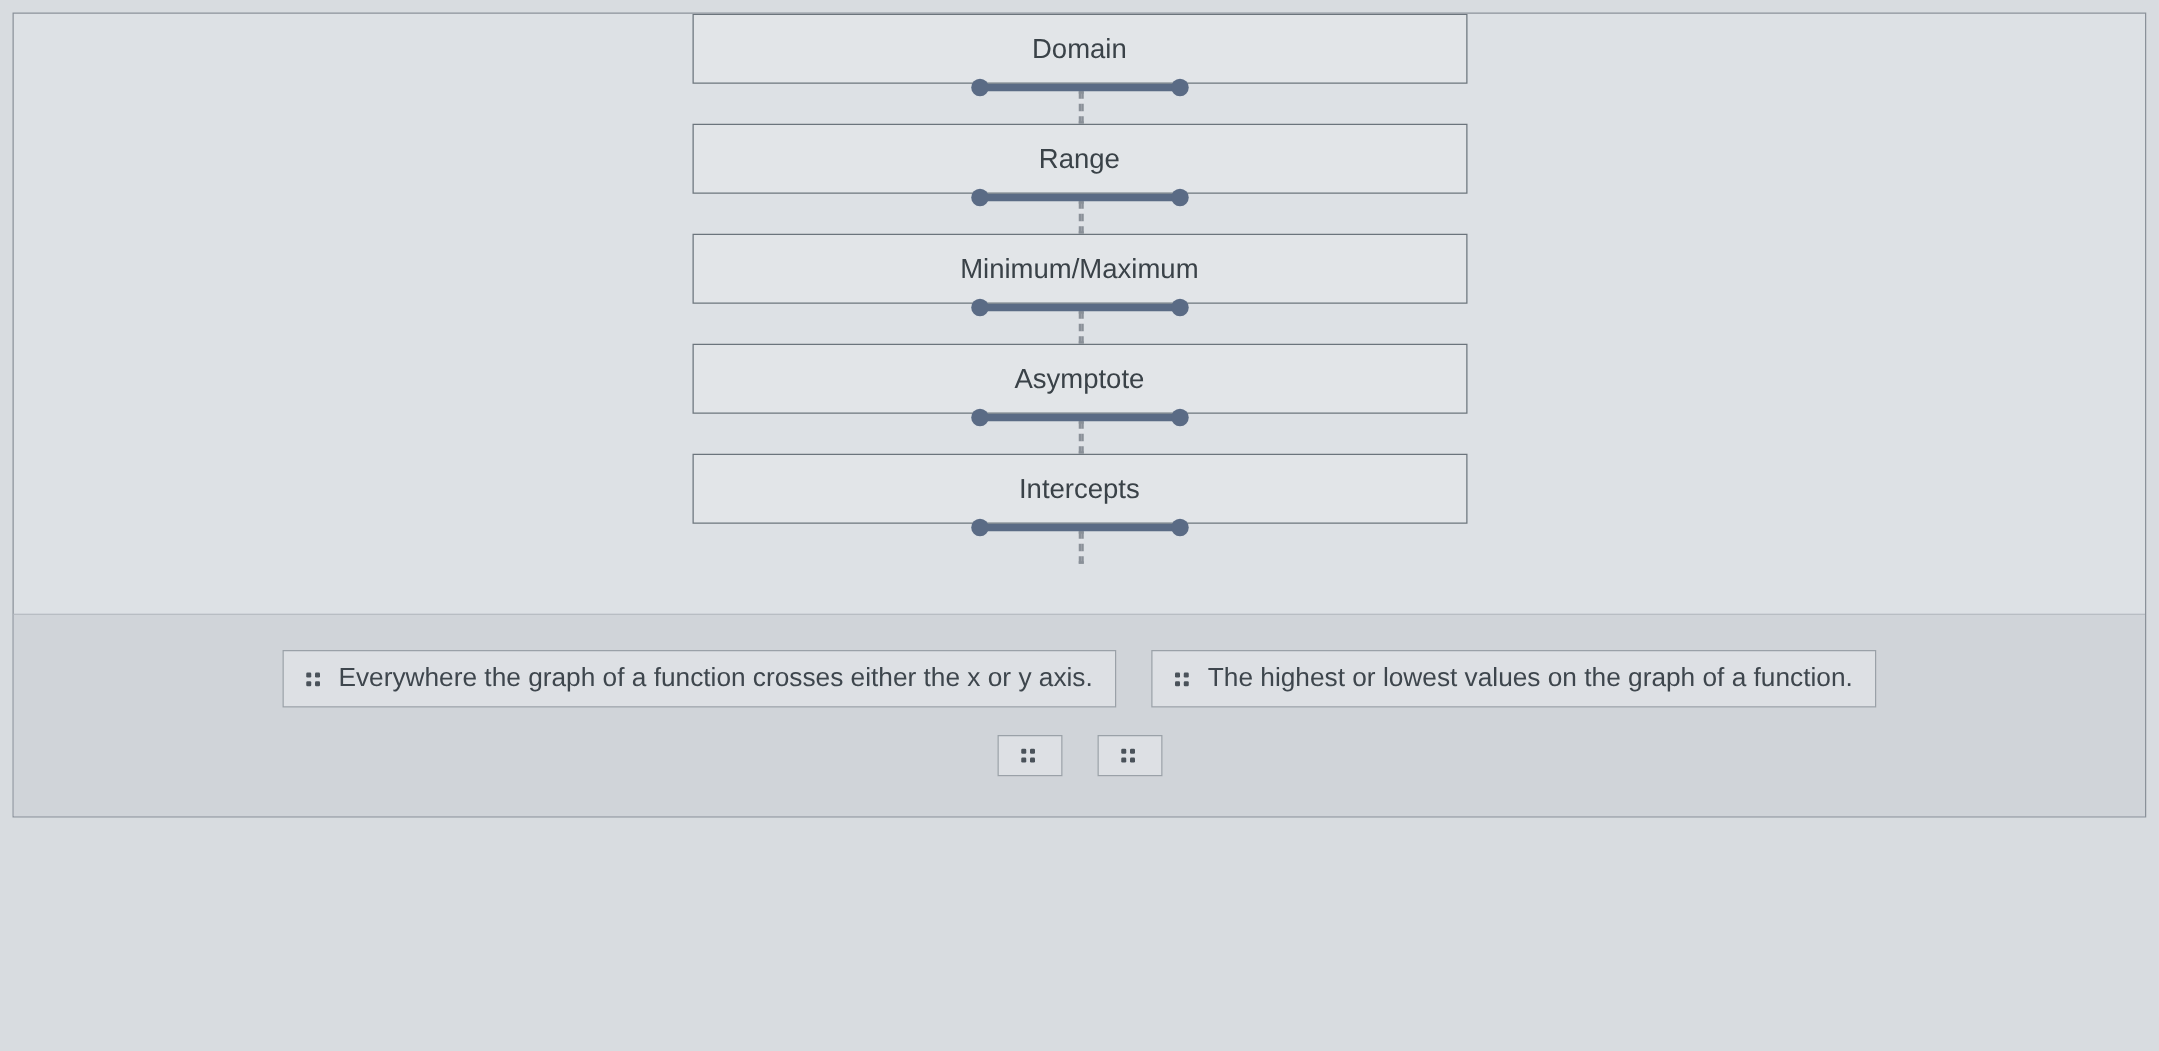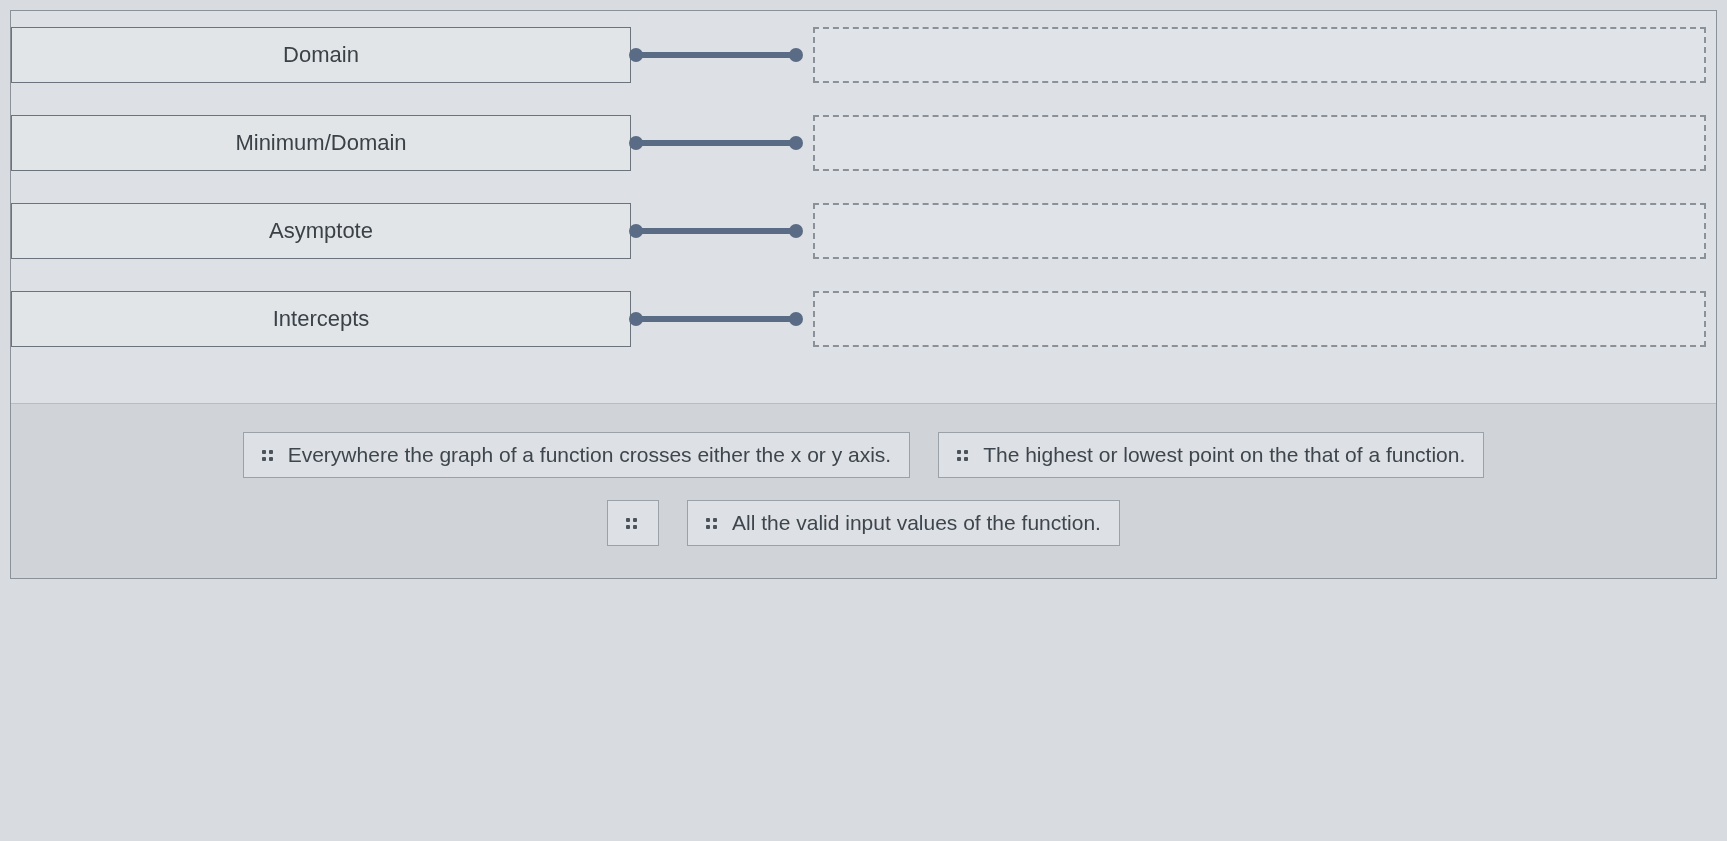--- a/index.html
+++ b/index.html
@@ -18,20 +18,21 @@
       background: #dde1e5;
     }
     .matching-area {
       padding: 0 0 40px 0;
     }
     .match-row {
       display: flex;
       align-items: center;
       height: 88px;
       position: relative;
+      flex-direction: column;
     }
     .term-box {
       width: 620px;
       height: 56px;
       border: 1px solid #6b747c;
       background: #e2e5e8;
       display: flex;
       align-items: center;
       justify-content: center;
       font-size: 22px;
@@ -113,24 +114,31 @@
   <div class="matching-area">
 
     <div class="match-row">
       <div class="term-box">
         <span>Domain</span>
       </div>
       <div class="connector"></div>
       <div class="drop-zone"></div>
     </div>
 
-
-    <div class="match-row">
-      <div class="term-box">
-        <span>Minimum/Domain</span>
+    <div class="match-row">
+      <div class="term-box">
+        <span>Range</span>
+      </div>
+      <div class="connector"></div>
+      <div class="drop-zone"></div>
+    </div>
+
+    <div class="match-row">
+      <div class="term-box">
+        <span>Minimum/Maximum</span>
       </div>
       <div class="connector"></div>
       <div class="drop-zone"></div>
     </div>
 
     <div class="match-row">
       <div class="term-box">
         <span>Asymptote</span>
       </div>
       <div class="connector"></div>
@@ -166,21 +174,21 @@
         <span class="drag-handle">
           <span class="drag-handle-row">
               <span class="drag-dot"></span>
               <span class="drag-dot"></span>
             </span>
           <span class="drag-handle-row">
               <span class="drag-dot"></span>
               <span class="drag-dot"></span>
             </span>
         </span>
-        <span>The highest or lowest point on the that of a function.</span>
+        <span>The highest or lowest values on the graph of a function.</span>
       </div>
     </div>
 
     <div class="options-row">
       <div class="option-tile">
         <span class="drag-handle">
           <span class="drag-handle-row">
               <span class="drag-dot"></span>
               <span class="drag-dot"></span>
             </span>
@@ -194,18 +202,17 @@
         <span class="drag-handle">
           <span class="drag-handle-row">
               <span class="drag-dot"></span>
               <span class="drag-dot"></span>
             </span>
           <span class="drag-handle-row">
               <span class="drag-dot"></span>
               <span class="drag-dot"></span>
             </span>
         </span>
-        <span>All the valid input values of the function.</span>
       </div>
     </div>
 
   </div>
 </div>
 
 </body></html>

